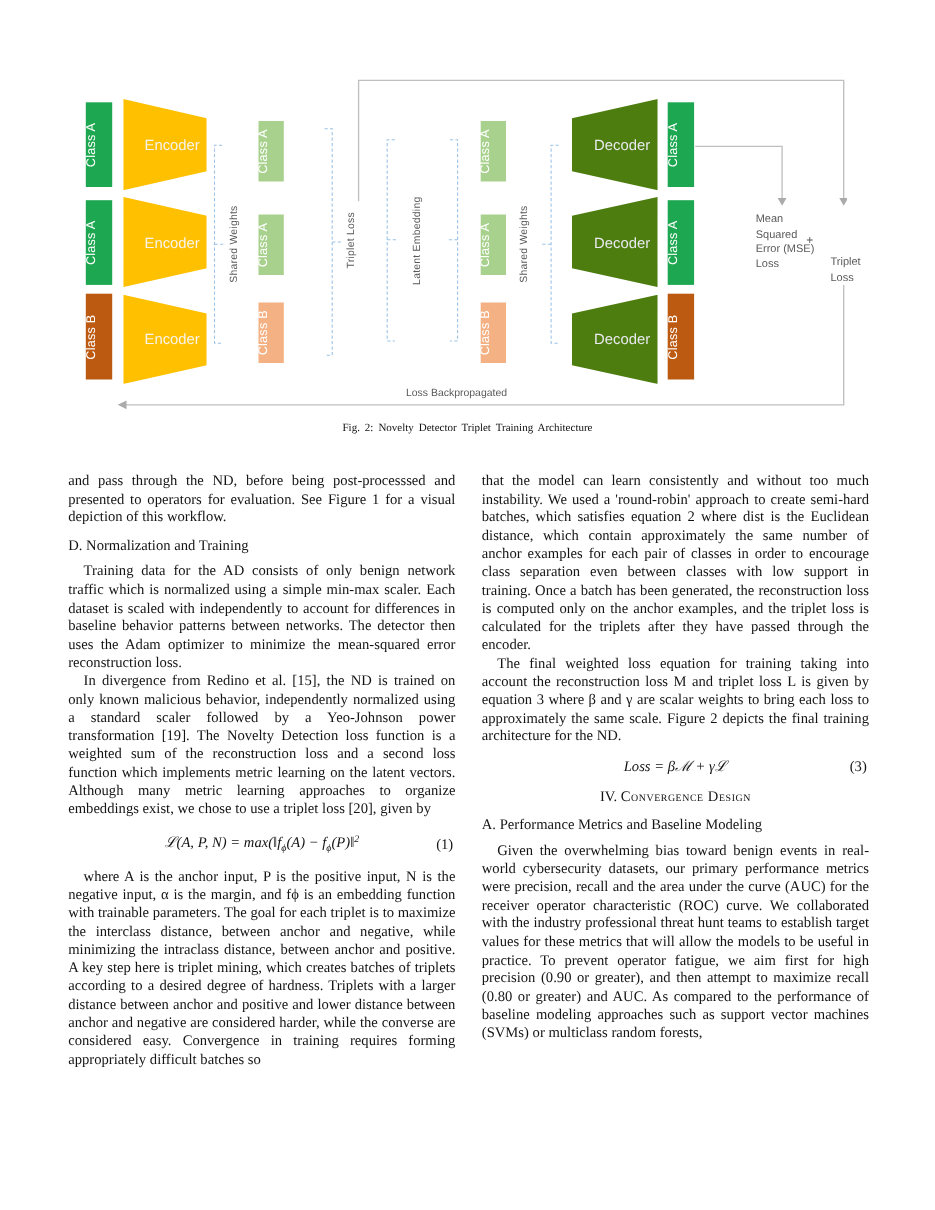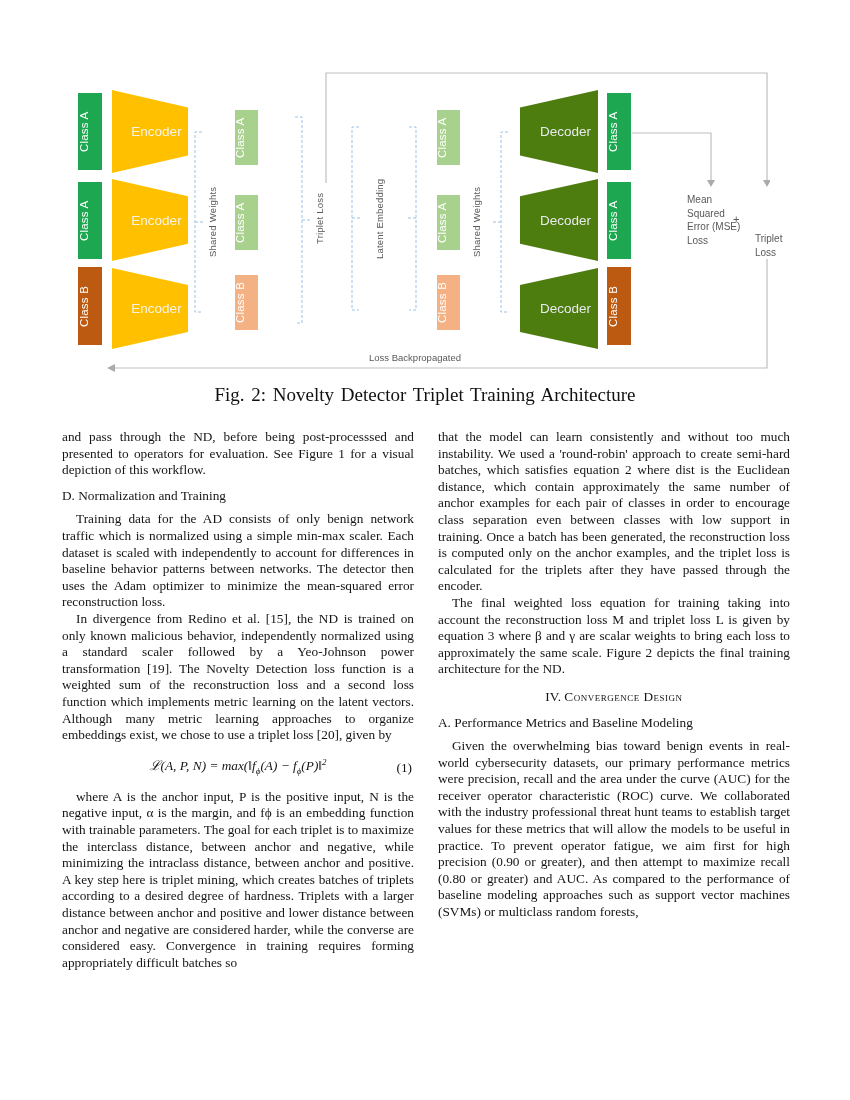--- a/index.html
+++ b/index.html
@@ -26,21 +26,21 @@
              clip-path:polygon(0 21%, 100% 0, 100% 100%, 0 79%); }
   .anno { color:#595959; font-size:9.5px; letter-spacing:0.2px; white-space:nowrap; }
   .mse-text, .tl-right { position:absolute; white-space:pre-line; font-size:10px;
              line-height:13.5px; color:#595959; }
   .tl-right { background:#ffffff; padding:0 2px; }
   .plus { position:absolute; font-size:11px; color:#595959; }
   .backprop { position:absolute; font-size:9.5px; color:#595959; text-align:center; }
 
   
   .caption { position:absolute; top:384px; left:0; width:850px; text-align:center;
-             font-size:19px; color:#111111; word-spacing:2px; }
+             font-size:10px; color:#111111; word-spacing:2px; }
 
   
   .col { position:absolute; top:429px; width:352px; font-size:13.3px;
          line-height:16.6px; text-align:justify; }
   .col-left  { left:62px; }
   .col-right { left:438px; }
   p.para { margin:0; text-indent:14px; }
   p.no-indent { text-indent:0; }
   .subheading { font-weight:400; font-size:13.3px;
                 margin:9px 0 7px; text-align:left; }
@@ -135,19 +135,23 @@
 
   <p class="para">where A is the anchor input, P is the positive input, N is the negative input, α is the margin, and fϕ is an embedding function with trainable parameters. The goal for each triplet is to maximize the interclass distance, between anchor and negative, while minimizing the intraclass distance, between anchor and positive. A key step here is triplet mining, which creates batches of triplets according to a desired degree of hardness. Triplets with a larger distance between anchor and positive and lower distance between anchor and negative are considered harder, while the converse are considered easy. Convergence in training requires forming appropriately difficult batches so</p>
 </div>
 
 <div class="col col-right">
   <p class="para no-indent">that the model can learn consistently and without too much instability. We used a 'round-robin' approach to create semi-hard batches, which satisfies equation 2 where dist is the Euclidean distance, which contain approximately the same number of anchor examples for each pair of classes in order to encourage class separation even between classes with low support in training. Once a batch has been generated, the reconstruction loss is computed only on the anchor examples, and the triplet loss is calculated for the triplets after they have passed through the encoder.</p>
 
 
   <p class="para">The final weighted loss equation for training taking into account the reconstruction loss M and triplet loss L is given by equation 3 where β and γ are scalar weights to bring each loss to approximately the same scale. Figure 2 depicts the final training architecture for the ND.</p>
 
+  <div class="equation">
+    <div>Loss = βℳ + γℒ</div>
+    <span class="eq-num">(3)</span>
+  </div>
 
   <h2 class="section-heading">
     <span>IV.</span>&nbsp;<span class="sc">Convergence Design</span>
   </h2>
   <h3 class="subheading">A. Performance Metrics and Baseline Modeling</h3>
   <p class="para no-indent" style="text-indent:14px">Given the overwhelming bias toward benign events in real-world cybersecurity datasets, our primary performance metrics were precision, recall and the area under the curve (AUC) for the receiver operator characteristic (ROC) curve. We collaborated with the industry professional threat hunt teams to establish target values for these metrics that will allow the models to be useful in practice. To prevent operator fatigue, we aim first for high precision (0.90 or greater), and then attempt to maximize recall (0.80 or greater) and AUC. As compared to the performance of baseline modeling approaches such as support vector machines (SVMs) or multiclass random forests,</p>
 </div>
 
 </body></html>

